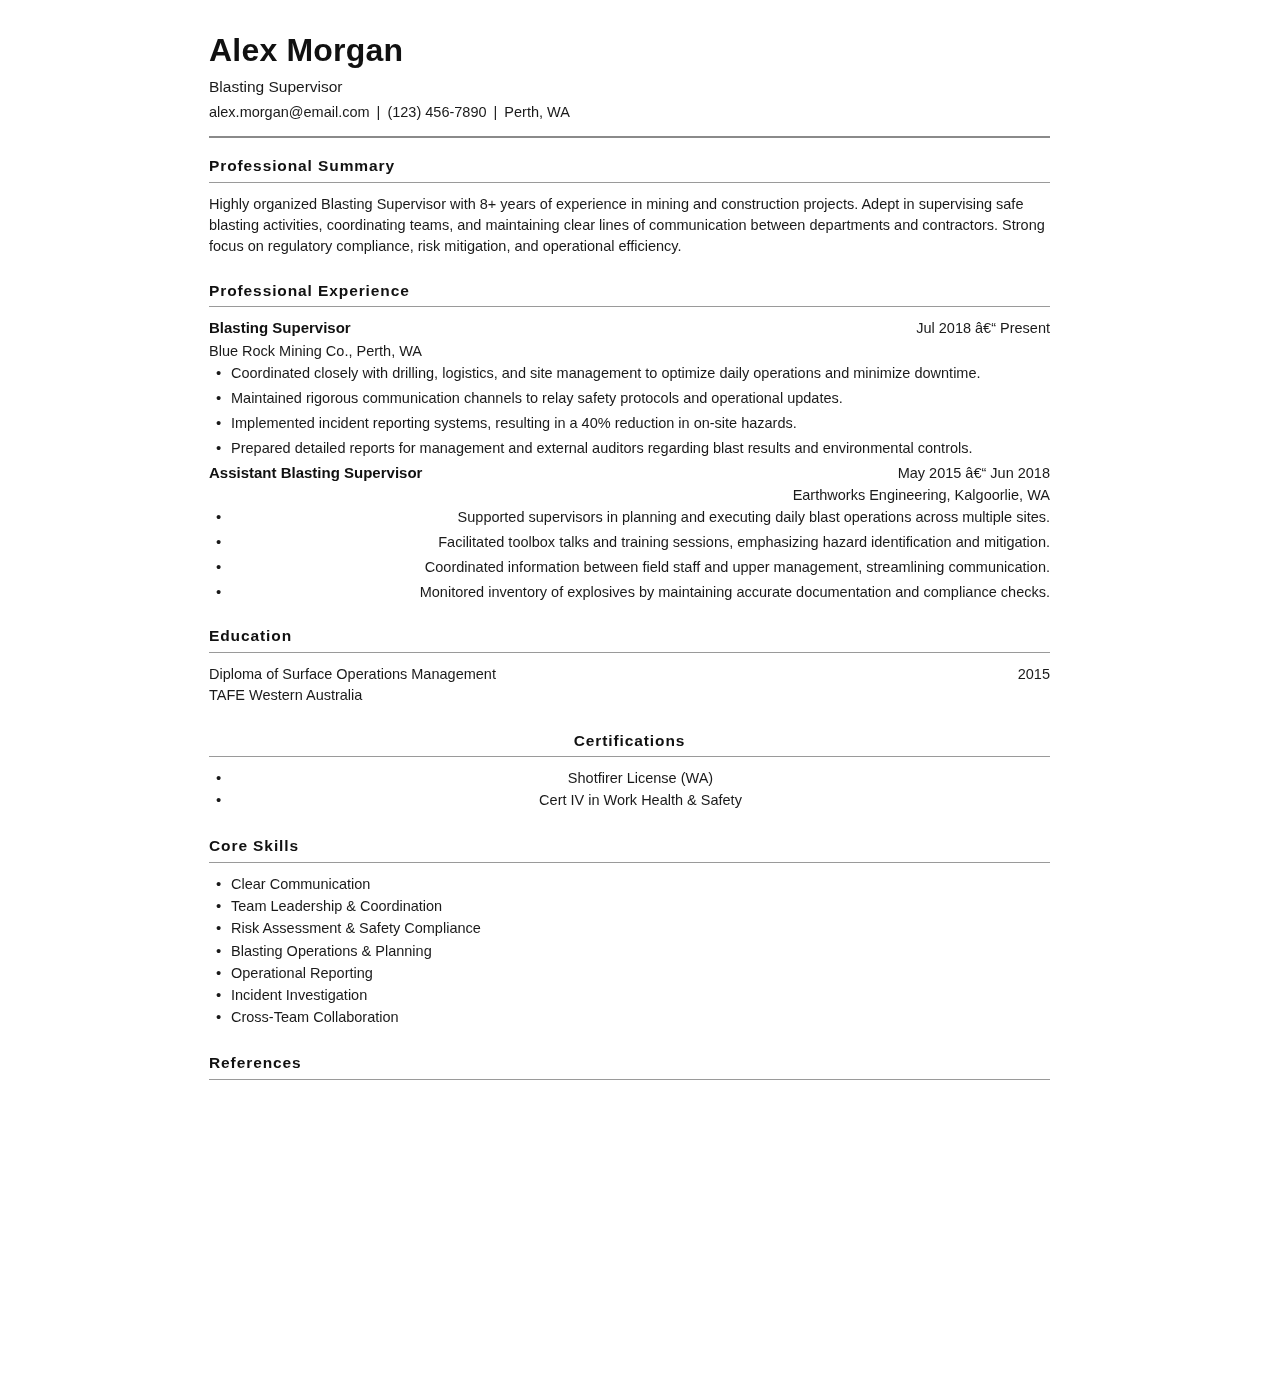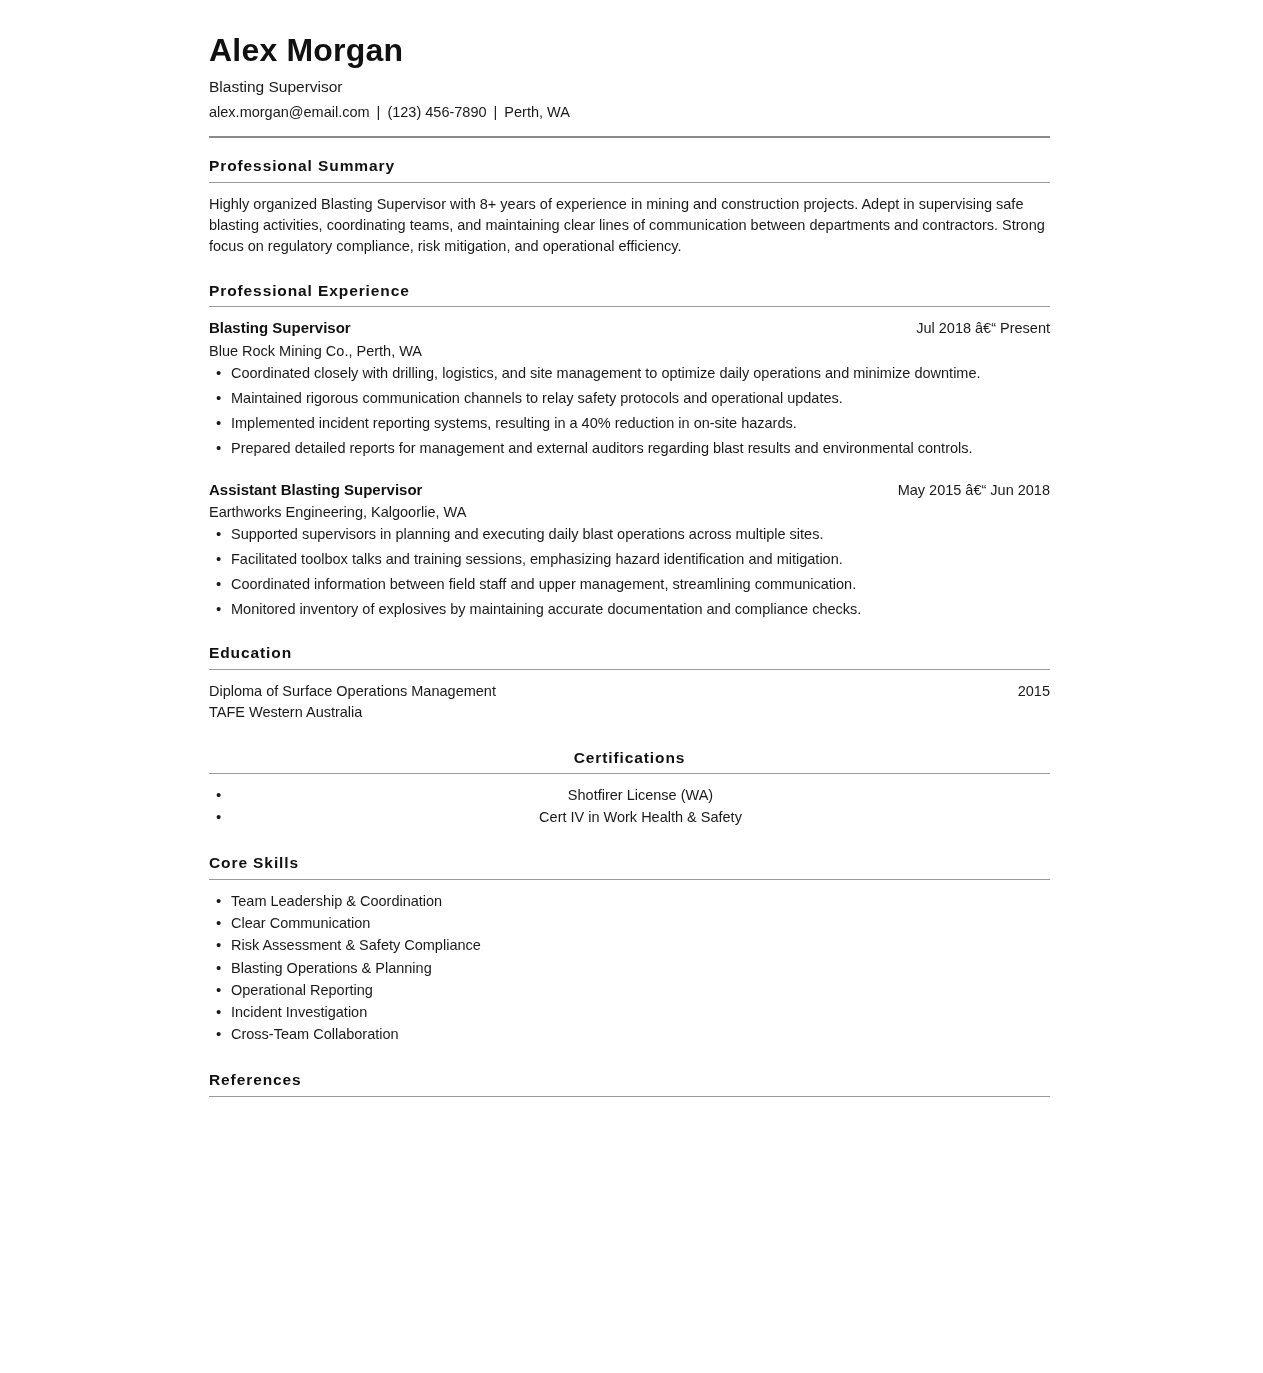--- a/index.html
+++ b/index.html
@@ -86,21 +86,22 @@
     margin: 0;
     text-align: left;
     color: #1a1a1a;
   }
 
   
   .job {
     margin-bottom: 4px;
   }
   .job + .job {
-    margin-top: 21px;
+    margin-top: 4px;
+    text-align: right;
   }
   .job-header {
     display: flex;
     justify-content: space-between;
     align-items: baseline;
     width: 841px;
   }
   .job-role {
     font-size: 15px;
     font-weight: bold;
@@ -258,22 +259,22 @@
     <ul class="bullets tight">
       <li>Shotfirer License (WA)</li>
       <li>Cert IV in Work Health &amp; Safety</li>
     </ul>
   </section>
 
   <section class="section sec-skills">
     <h2 class="section-heading">Core Skills</h2>
     <hr class="section-rule">
     <ul class="bullets tight">
+      <li>Clear Communication</li>
       <li>Team Leadership &amp; Coordination</li>
-      <li>Clear Communication</li>
       <li>Risk Assessment &amp; Safety Compliance</li>
       <li>Blasting Operations &amp; Planning</li>
       <li>Operational Reporting</li>
       <li>Incident Investigation</li>
       <li>Cross-Team Collaboration</li>
     </ul>
   </section>
 
   <section class="section sec-references">
     <h2 class="section-heading">References</h2>

